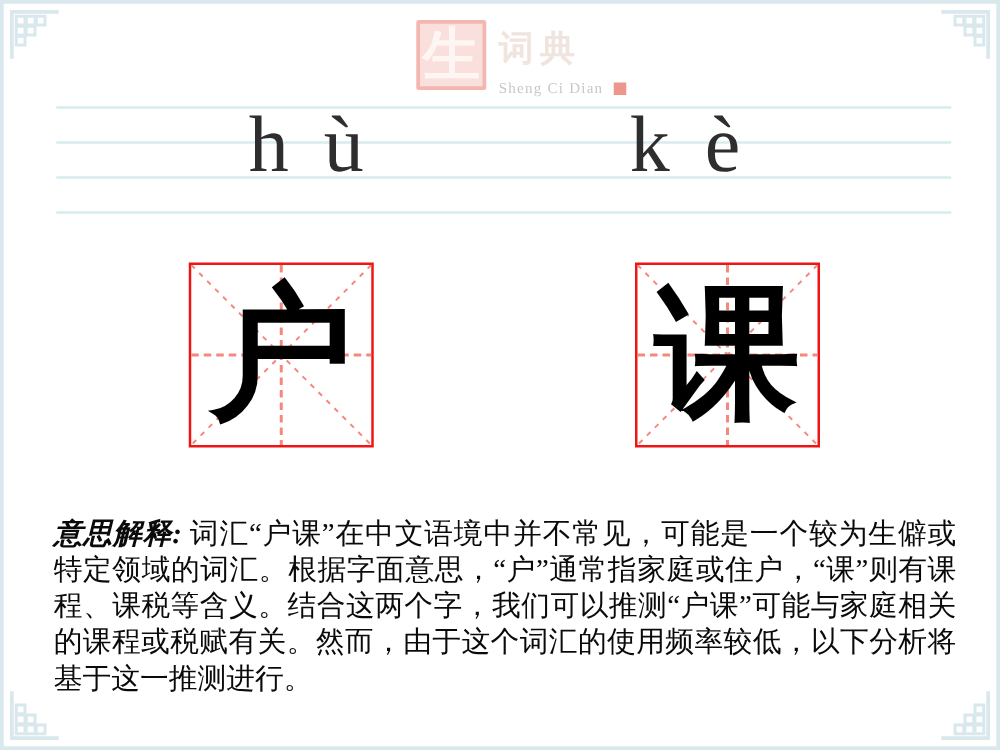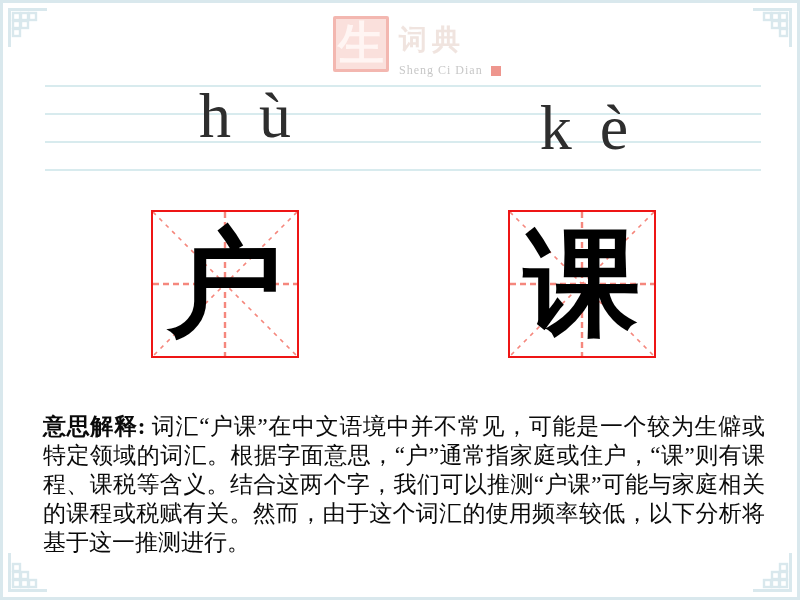--- a/index.html
+++ b/index.html
@@ -43,21 +43,21 @@
   
   .pline { position: absolute; left: 42px; width: 716px; height: 2px; background: #d8ebee; }
   .pl1 { top: 82px; } .pl2 { top: 110px; } .pl3 { top: 138px; } .pl4 { top: 166px; }
   .pinyin {
     position: absolute; top: 85px;
     transform: translateX(-50%);
     font-size: 64px; line-height: 56px;
     color: #2e2e2e; letter-spacing: 6px; white-space: pre;
   }
   .py1 { left: 220px; margin-left: 25px; }
-  .py2 { left: 584px; margin-top: 12px; }
+  .py2 { left: 548px; }
   
   .charbox {
     position: absolute; top: 207px;
     width: 148px; height: 148px;
     border: 2px solid #ee1515;
     background: #fff;
   }
   .cb1 { left: 148px; }
   .cb2 { left: 505px; }
   .charbox svg.guides { position: absolute; left: 0; top: 0; }
@@ -66,21 +66,21 @@
     display: flex; align-items: center; justify-content: center;
     font-size: 116px; font-weight: bold; color: #000;
     line-height: 1;
   }
   
   .explain {
     position: absolute; left: 40px; top: 409px; width: 722px;
     font-size: 23px; line-height: 29px; color: #0a0a0a;
     text-align: justify;
   }
-  .explain b { font-weight: bold; }
+  .explain b { font-weight: bold; font-style: italic; }
 </style>
 </head>
 <body>
 
 <div class="page">
 
   <svg class="corner tl" viewBox="0 0 46 46">
     <g fill="none" stroke="#d9e8ed" stroke-width="3">
       <path d="M6.5 44 V6.5 H44"></path>
     </g>

